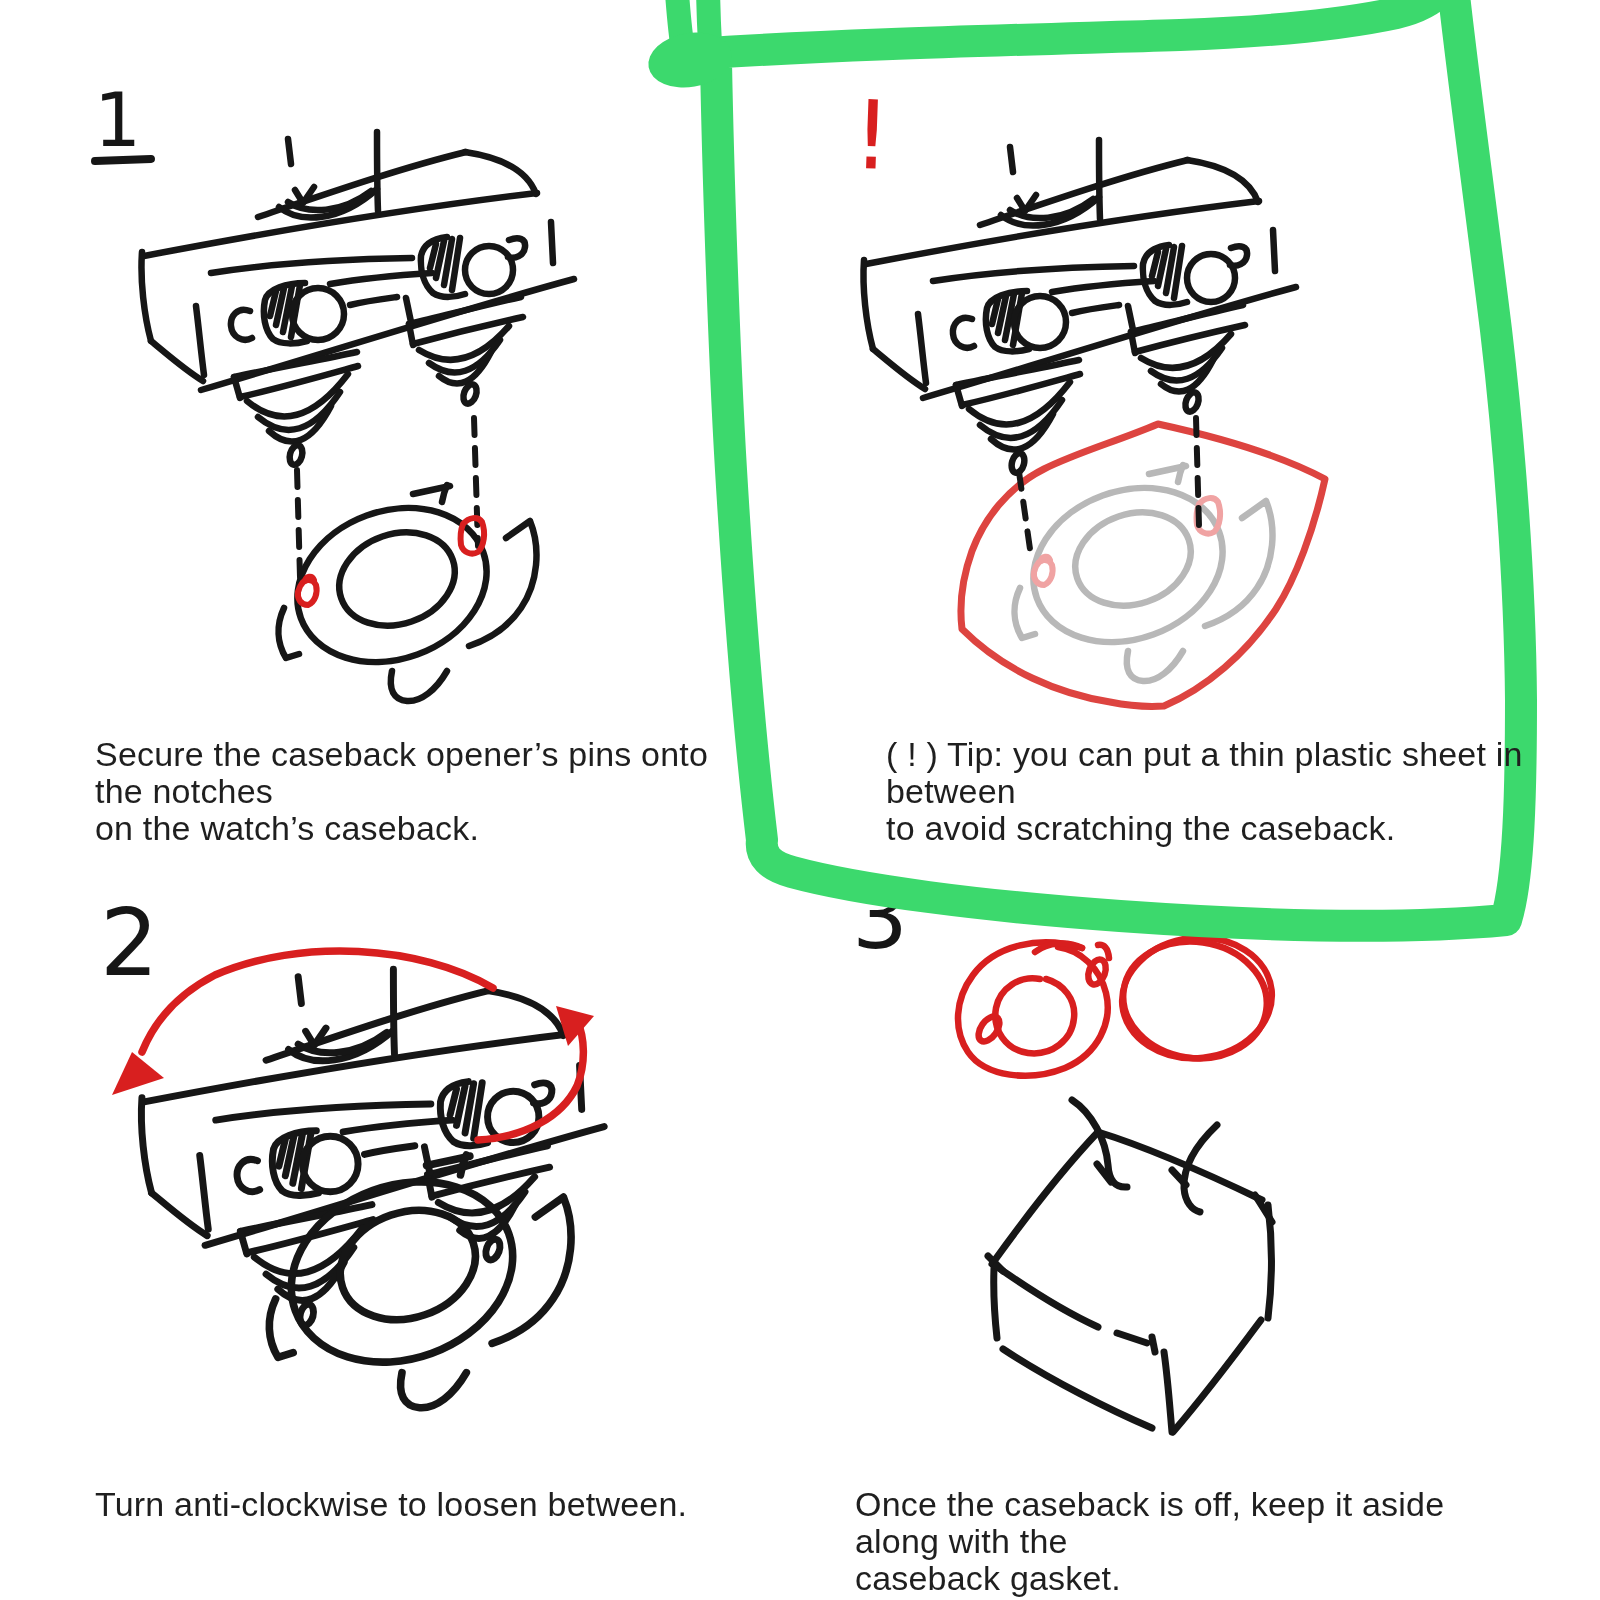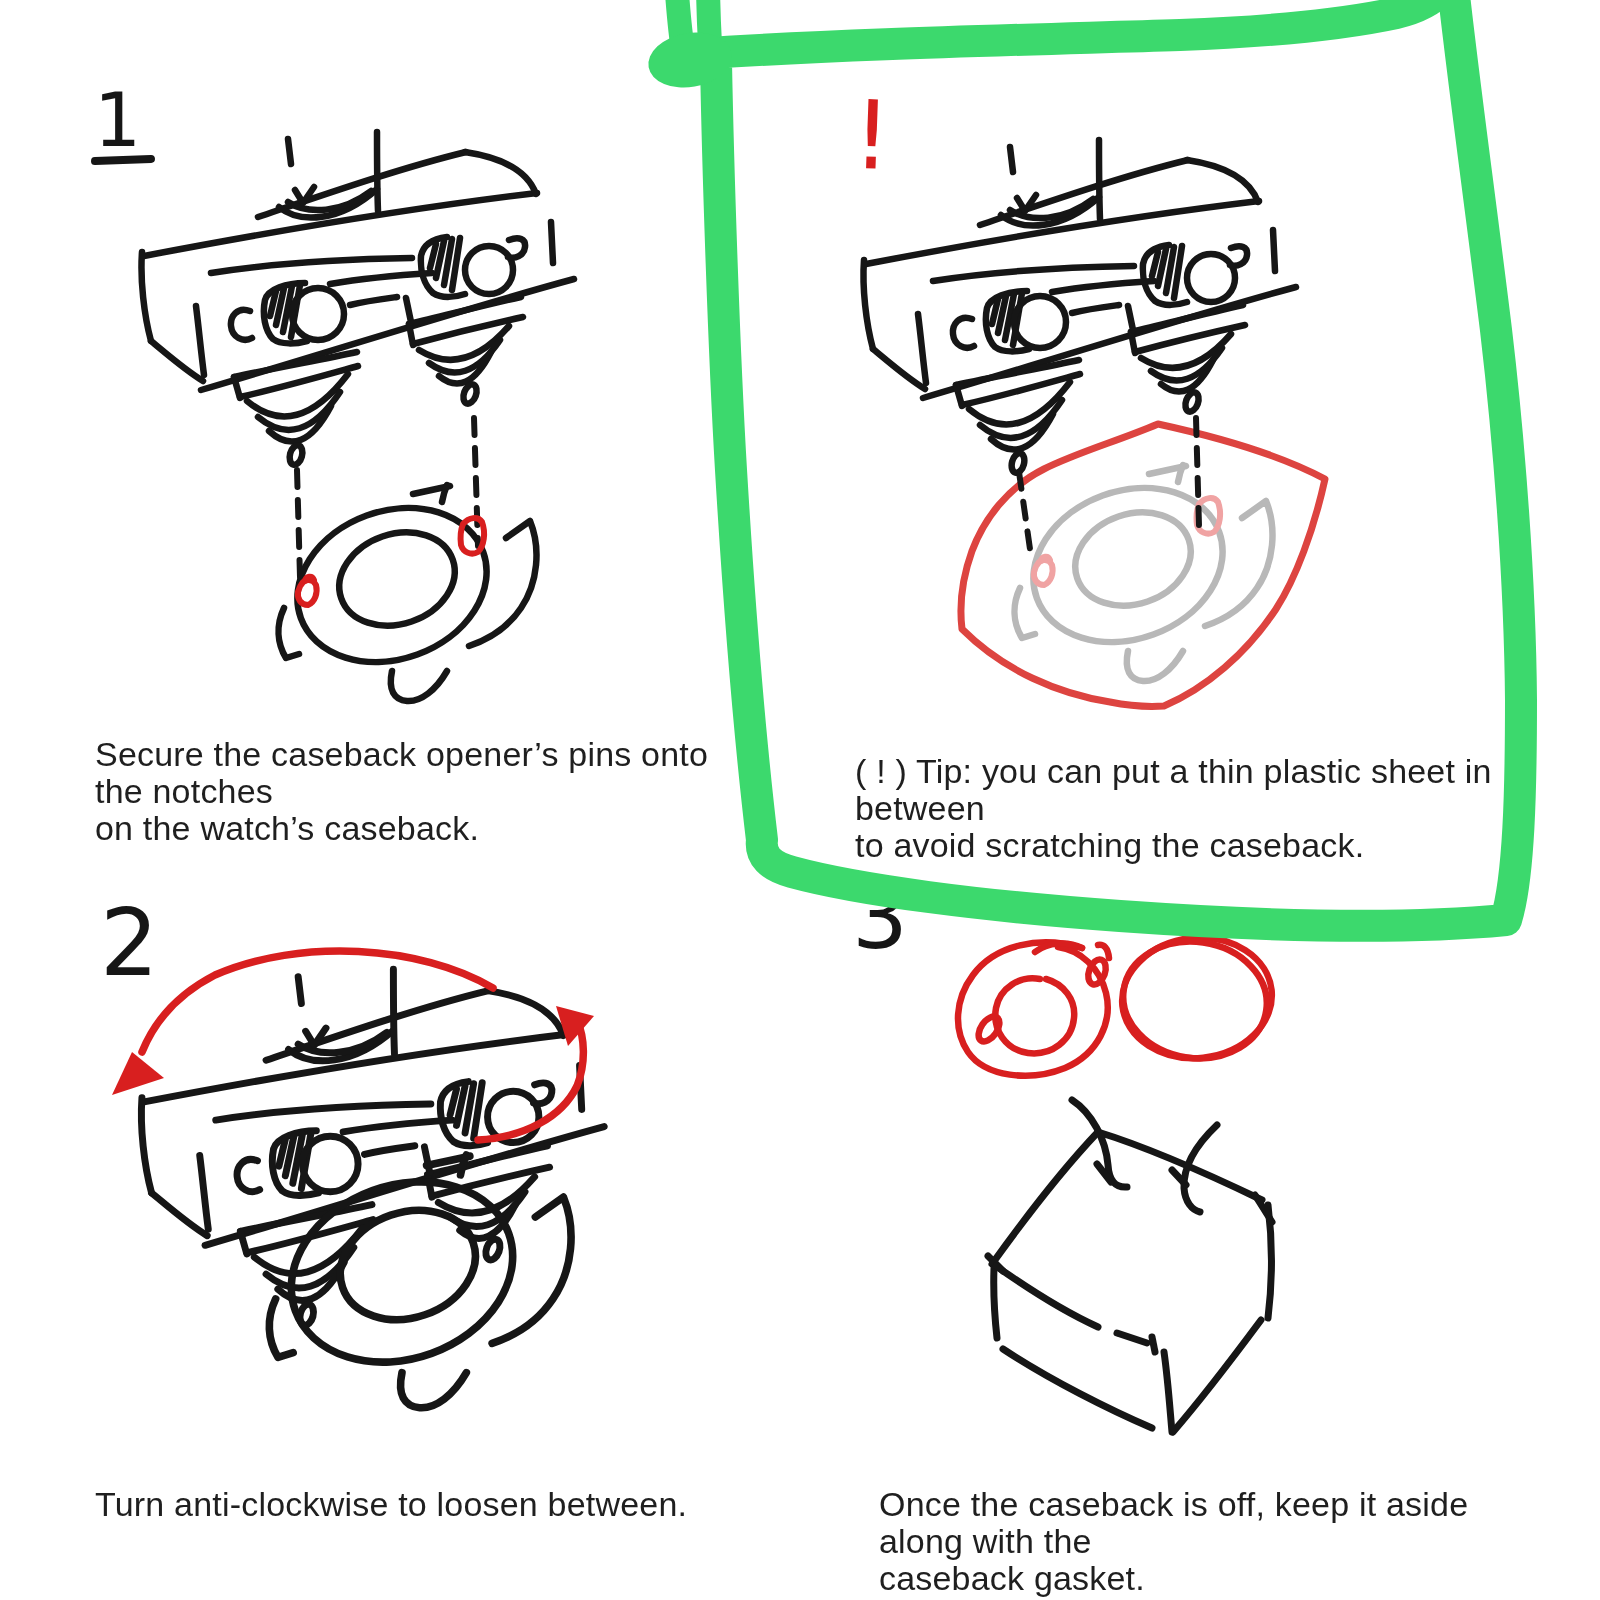--- a/index.html
+++ b/index.html
@@ -2,23 +2,23 @@
 <html><head>
 <meta charset="utf-8">
 <style>
   html,body{margin:0;padding:0;background:#ffffff;}
   .canvas{position:relative;width:1600px;height:1600px;background:#ffffff;overflow:hidden;
           font-family:"Liberation Sans", sans-serif;}
   .sketch{position:absolute;left:0;top:0;}
   .caption{position:absolute;font-size:34px;line-height:37px;color:#1f1f1f;
            white-space:pre-line;letter-spacing:0.2px;}
   .cap-1{left:95px;top:736px;width:640px;}
-  .cap-tip{left:855px;top:736px;width:640px;margin-top:17px;}
+  .cap-tip{left:886px;top:736px;width:640px;}
   .cap-2{left:95px;top:1486px;width:640px;}
-  .cap-3{left:855px;top:1486px;width:660px;margin-left:24px;}
+  .cap-3{left:855px;top:1486px;width:660px;}
   .num{font-family:"DejaVu Sans", sans-serif;fill:#161616;}
   .num-red{font-family:"DejaVu Sans", sans-serif;fill:#d81f1f;}
   text{user-select:none;}
 </style>
 </head>
 <body>
 
 <div class="canvas">
 
   <svg class="sketch" width="1600" height="1600" viewBox="0 0 1600 1600">

